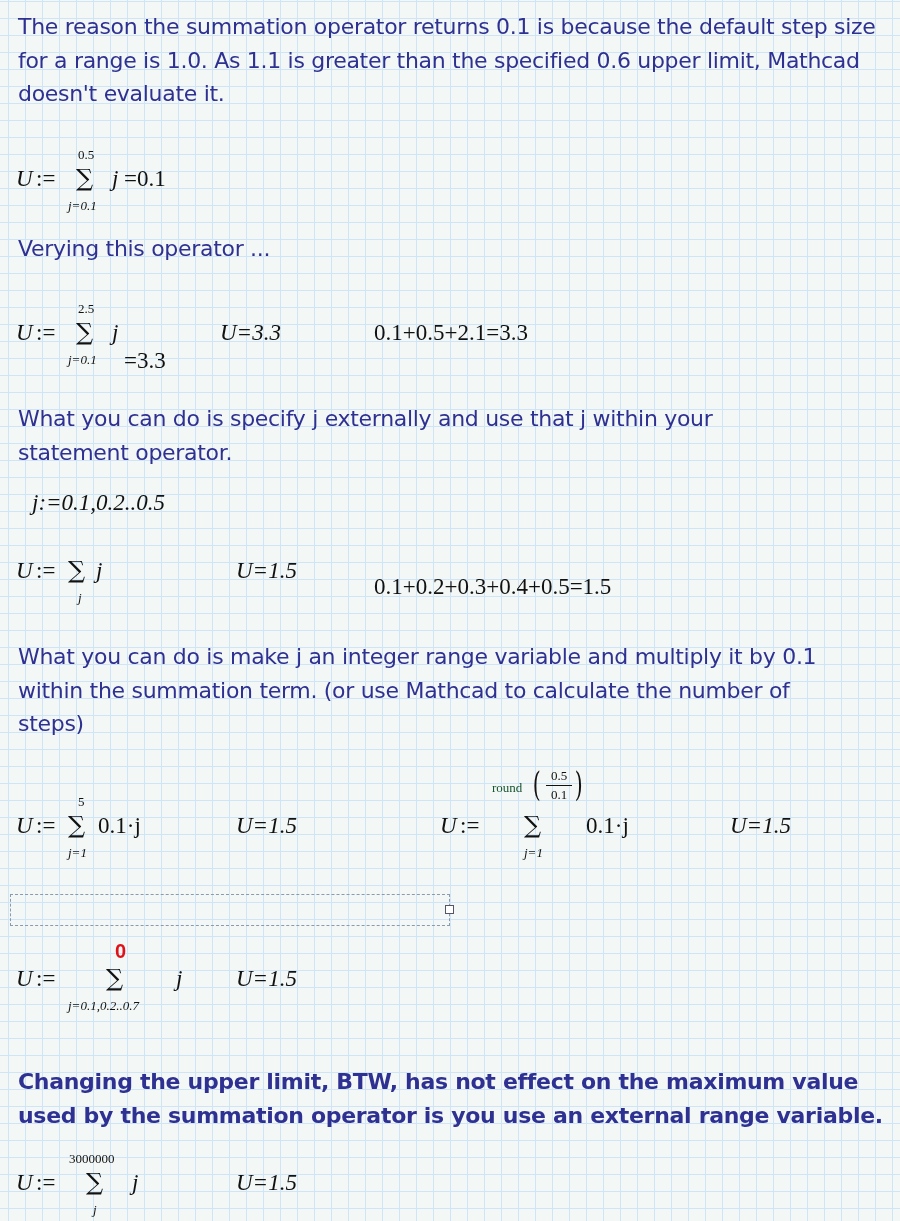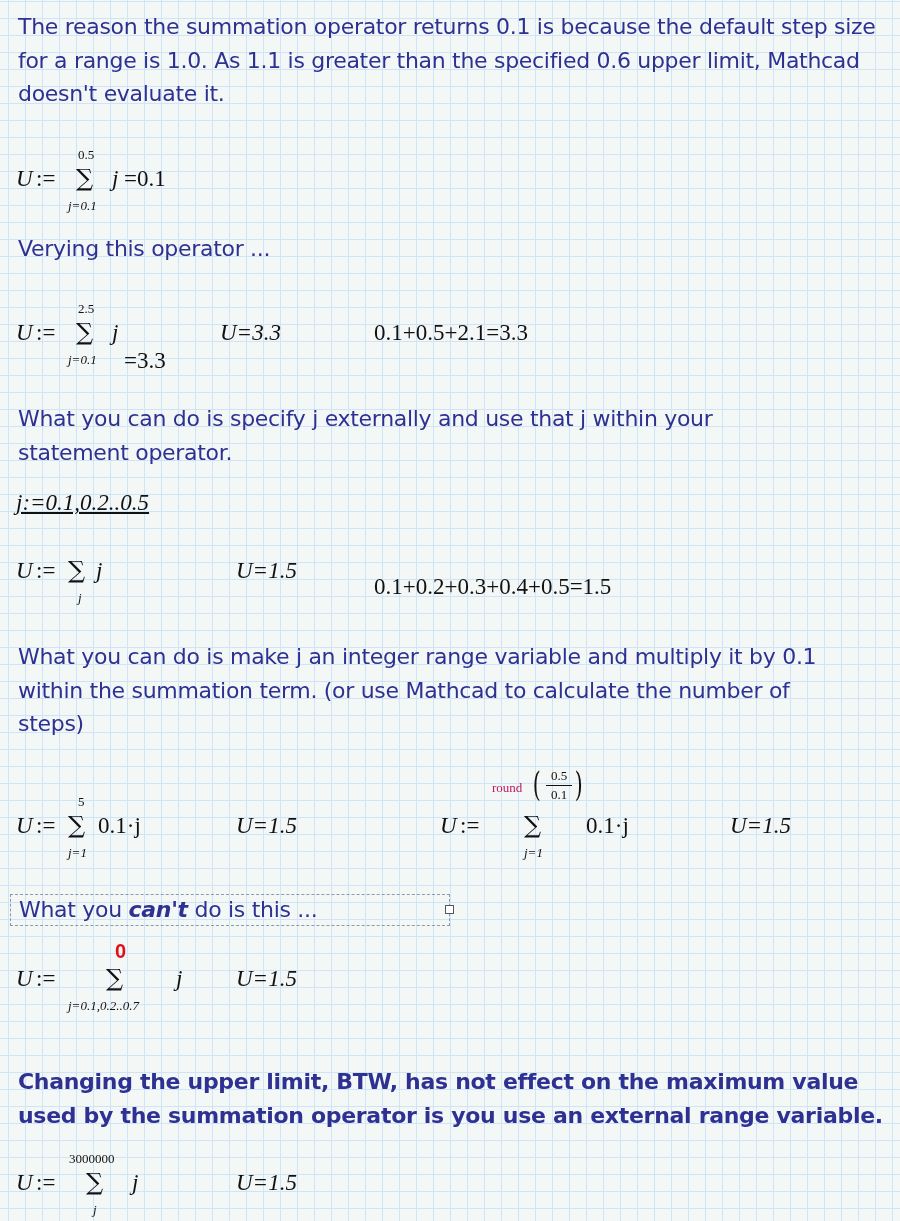--- a/index.html
+++ b/index.html
@@ -34,21 +34,21 @@
     border:1px dashed #8a9bb0;
   }
   .handle {
     position:absolute; right:-6px; top:10px; width:7px; height:7px;
     border:1px solid #556; background:#fff;
   }
   .err-mark {
     position:absolute; color:#e0101a; font-family:"Liberation Sans", sans-serif;
     font-size:20px; font-weight:bold;
   }
-  .green { color:#be185d; }
+  .green { color:#14532d; }
   .frac { position:absolute; font-family:"Liberation Serif", serif; font-size:13px; color:#111; text-align:center; }
   .frac .bar { border-top:1px solid #111; margin:1px 0; }
   .paren { position:absolute; font-family:"DejaVu Serif", serif; font-size:34px; color:#111; transform:scaleX(0.6); }
 </style>
 </head>
 <body>
 
 <p class="text" style="top:10px;width:870px;">The reason the summation operator returns 0.1 is because the default step size for a range is 1.0.  As 1.1 is greater than the specified 0.6 upper limit, Mathcad doesn't evaluate it.</p>
 
 <div>
@@ -70,21 +70,21 @@
   <span class="sigma" style="left:76px;top:318px;">∑</span>
   <span class="lim it" style="left:68px;top:352px;">j=0.1</span>
   <span class="math it" style="left:112px;top:320px;">j</span>
   <span class="math" style="left:124px;top:320px;margin-top:28px;">=3.3</span>
 </div>
 <span class="math it" style="left:220px;top:320px;">U=3.3</span>
 <span class="math" style="left:374px;top:320px;">0.1+0.5+2.1=3.3</span>
 
 <p class="text" style="top:402px;width:800px;">What you can do is specify j externally and use that j within your statement operator.</p>
 
-<span class="math it" style="left:16px;top:490px;text-decoration:underline;">j:=0.1,0.2..0.5</span>
+<span class="math it" style="left:32px;top:490px;">j:=0.1,0.2..0.5</span>
 
 <div>
   <span class="math it" style="left:16px;top:558px;">U</span>
   <span class="math" style="left:36px;top:558px;">:=</span>
   <span class="sigma" style="left:68px;top:556px;">∑</span>
   <span class="lim it" style="left:78px;top:590px;">j</span>
   <span class="math it" style="left:96px;top:558px;">j</span>
 </div>
 <span class="math it" style="left:236px;top:558px;">U=1.5</span>
 <span class="math" style="left:374px;top:558px;margin-top:16px;">0.1+0.2+0.3+0.4+0.5=1.5</span>
@@ -112,21 +112,20 @@
     <div>0.1</div>
   </div>
   <span class="paren" style="left:572px;top:764px;">)</span>
   <span class="sigma" style="left:524px;top:811px;">∑</span>
   <span class="lim it" style="left:524px;top:845px;">j=1</span>
   <span class="math" style="left:586px;top:813px;">0.1·j</span>
 </div>
 <span class="math it" style="left:730px;top:813px;">U=1.5</span>
 
 <div class="boxed">
-  <p class="text" style="left:8px;top:-2px;"><span>What you </span><b><i>can't</i></b><span> do is this ...</span></p>
   <div class="handle" style="right:-5px;"></div>
 </div>
 
 <div>
   <span class="math it" style="left:16px;top:966px;">U</span>
   <span class="math" style="left:36px;top:966px;">:=</span>
   <span class="err-mark" style="left:115px;top:940px;">0</span>
   <span class="sigma" style="left:106px;top:964px;">∑</span>
   <span class="lim it" style="left:68px;top:998px;">j=0.1,0.2..0.7</span>
   <span class="math it" style="left:176px;top:966px;">j</span>

